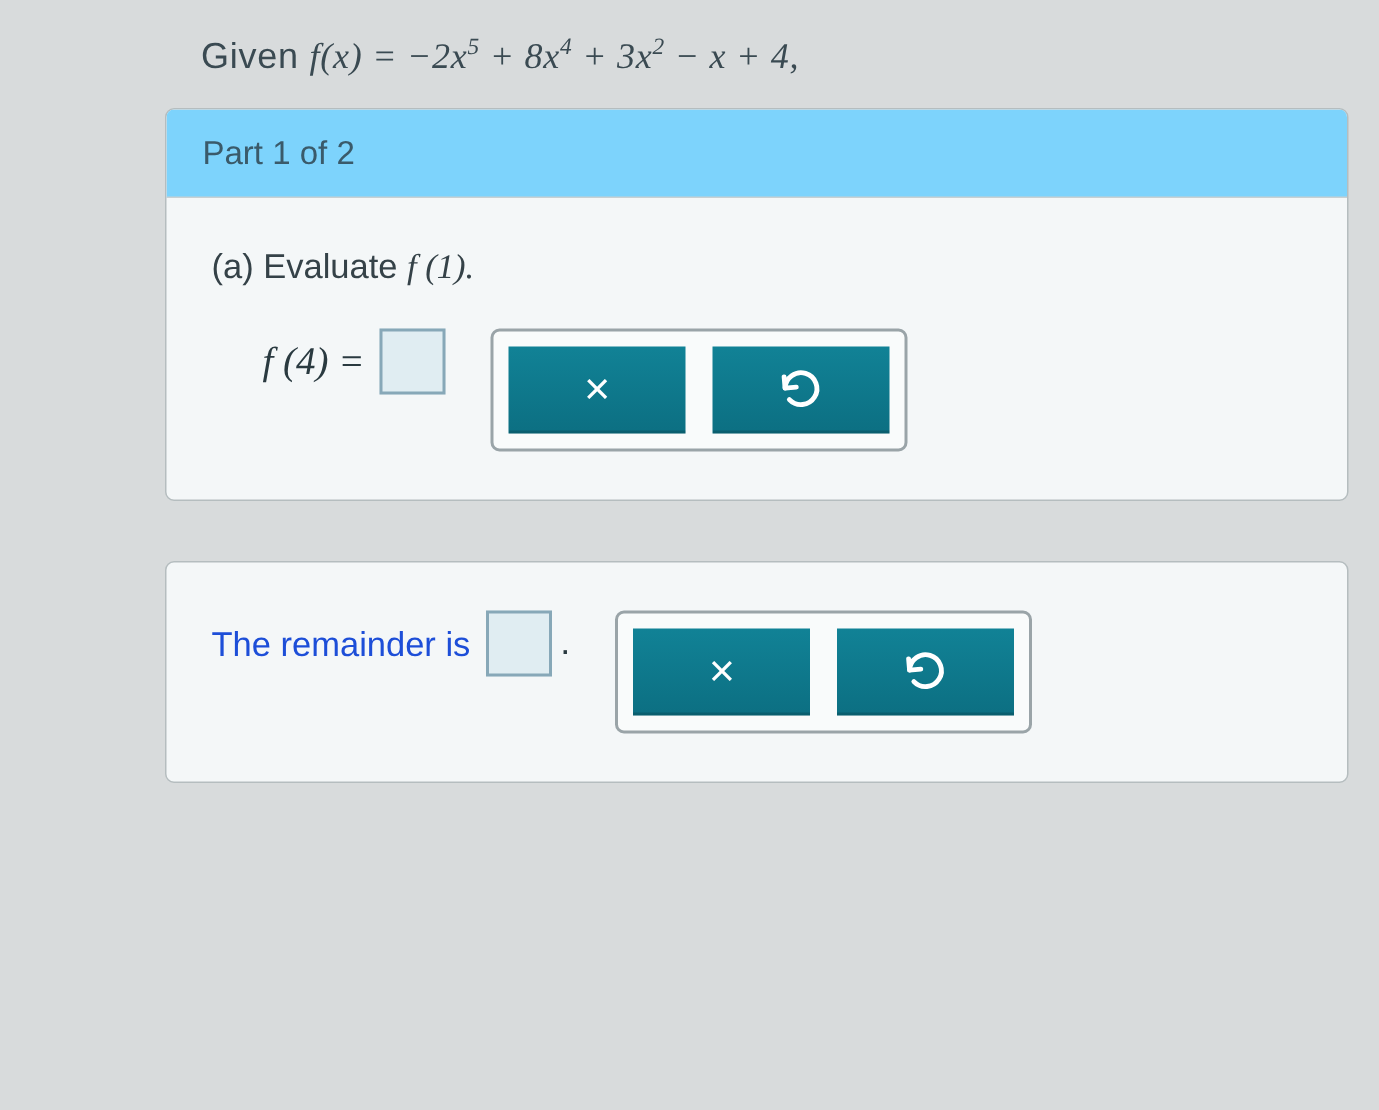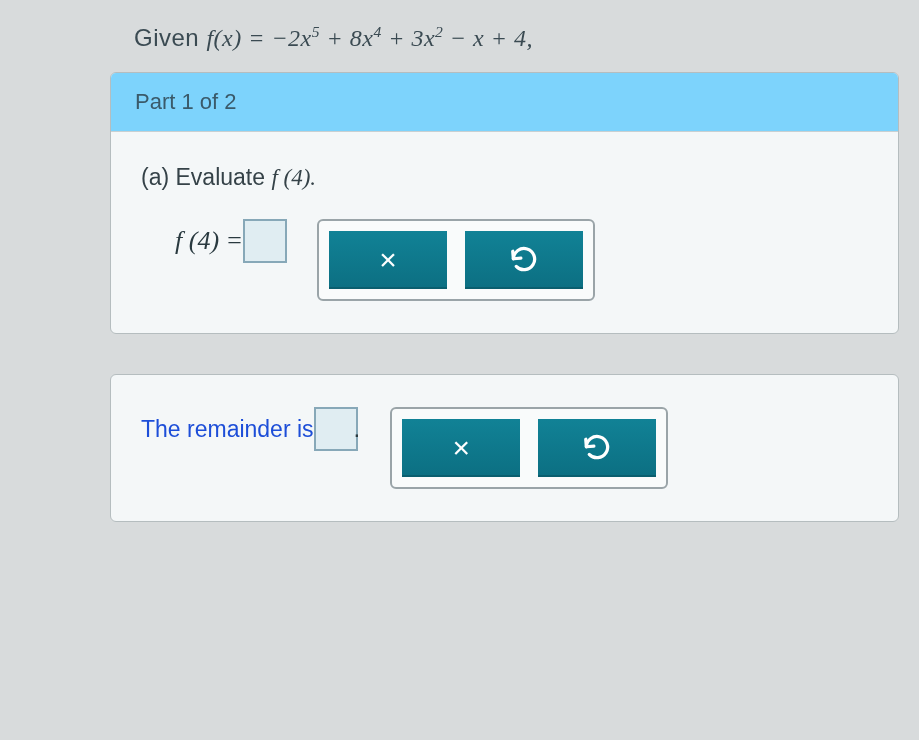--- a/index.html
+++ b/index.html
@@ -45,20 +45,21 @@
     .answer-row {
       display: flex;
       align-items: flex-start;
       gap: 30px;
       padding-left: 34px;
     }
     .answer-row.noindent { padding-left: 0; }
     .eq {
       display: flex;
       align-items: center;
+      gap: 10px;
       font-size: 26px;
       font-family: 'Times New Roman', serif;
       font-style: italic;
       color: #2a3a40;
       white-space: nowrap;
     }
     .lbl-plain {
       font-family: Arial, sans-serif;
       font-style: normal;
       font-size: 23px;
@@ -100,21 +101,21 @@
 <body>
 
 <div class="given">
   <span>Given </span><span class="fx"><span>f(x) = </span><span>−2x</span><span class="sup">5</span><span> + 8x</span><span class="sup">4</span><span> + 3x</span><span class="sup">2</span><span> − x + 4,</span></span>
 </div>
 
 <div class="panel">
   <div class="panel-header">Part 1 of 2</div>
   <div class="panel-body">
     <div class="prompt-line">
-      <span>(a) Evaluate </span><span class="fx">f (4).</span>
+      <span>(a) Evaluate </span><span class="fx">f (1).</span>
     </div>
     <div class="answer-row">
       <div class="eq">
         <span>f (4) =</span>
         <span class="answer-box"></span>
       </div>
       <div class="btn-group">
         <button class="btn">
           <span>×</span>
         </button>

